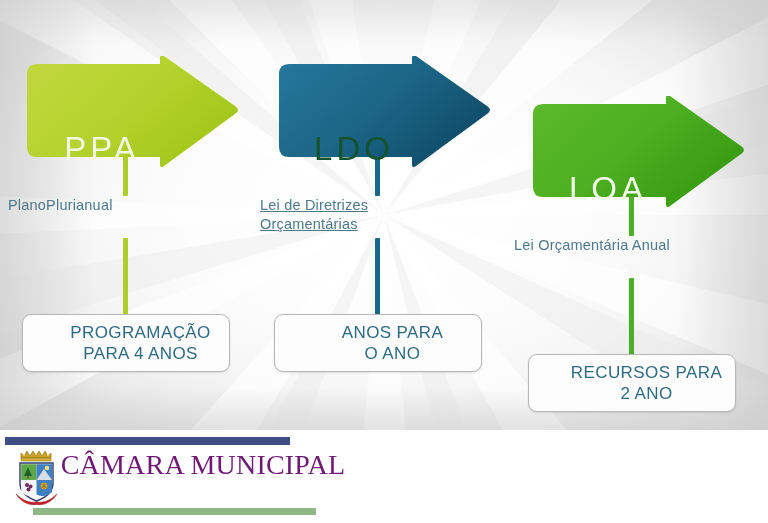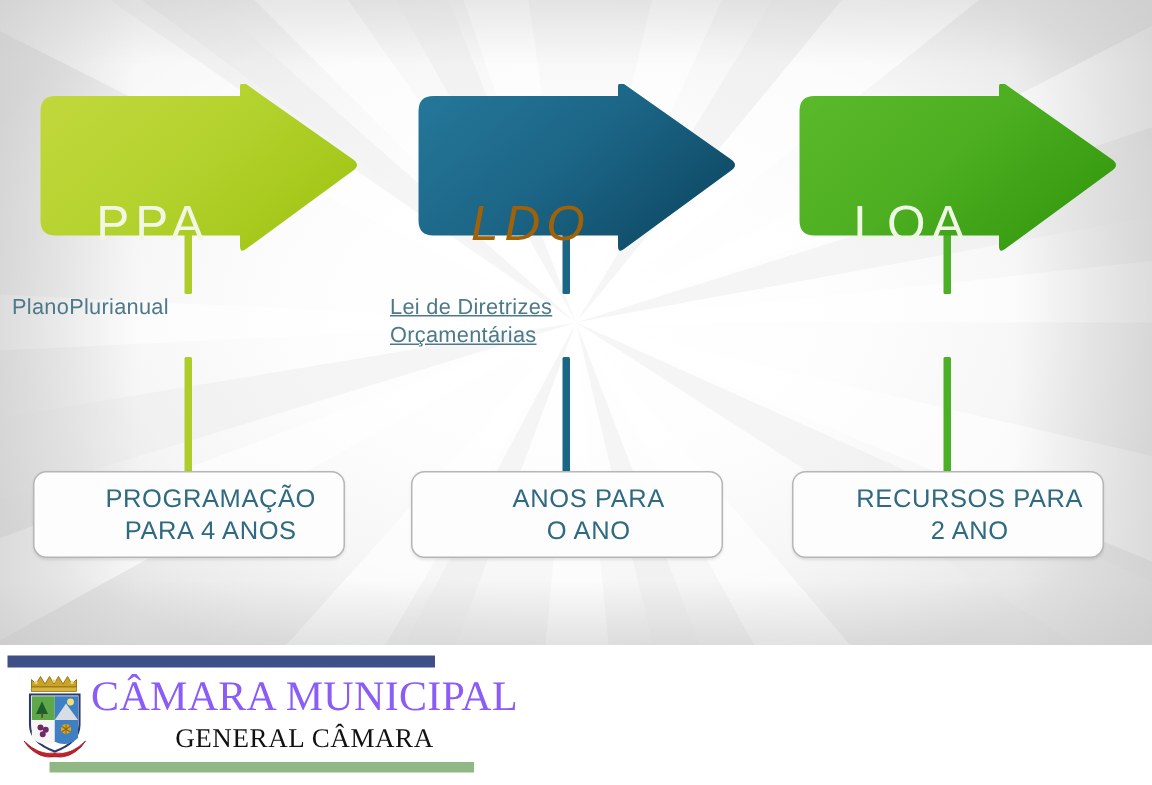--- a/index.html
+++ b/index.html
@@ -48,21 +48,21 @@
 
   
   .column {
     position: absolute;
     top: 0;
     width: 256px;
     height: 430px;
   }
   .col-0 { left: 0px; }
   .col-1 { left: 252px; }
-  .col-2 { left: 506px; }
+  .col-2 { left: 506px; margin-top: 40px; }
 
   
   .arrow-wrap {
     position: absolute;
     left: 17px;
     top: 56px;
     width: 224px;
     height: 116px;
   }
   .arrow-svg { display: block; }
@@ -71,21 +71,21 @@
     left: 0;
     top: 74px;
     width: 170px;
     text-align: center;
     font-size: 33px;
     font-weight: 400;
     letter-spacing: 4px;
     color: #f2f7e3;
     pointer-events: none;
   }
-  .col-1 .arrow-label { color: #a16207; font-style: italic; }
+  .col-1 .arrow-label { color: #14532d; }
   .col-2 .arrow-label { color: #eef8e4; }
 
   
   .stem {
     position: absolute;
     width: 5px;
     border-radius: 1px;
   }
   .stem-top   { left: 123px; top: 150px;  height: 46px; }
   .stem-bot   { left: 123px; top: 238px;  height: 78px; }
@@ -165,21 +165,21 @@
     position: absolute;
     left: 58px;
     top: 19px;
     width: 290px;
     text-align: center;
   }
   .footer-title {
     font-family: "Liberation Serif", serif;
     font-size: 28px;
     line-height: 32px;
-    color: #8b5cf6;
+    color: #701a75;
     letter-spacing: 0.2px;
   }
   .footer-sub {
     font-family: "Liberation Serif", serif;
     font-size: 18px;
     line-height: 22px;
     color: #111111;
     letter-spacing: 0.4px;
   }
 </style>
@@ -321,20 +321,21 @@
                  L 147,110
                  Q 143,113 143,108
                  L 143,101
                  L 20,101
                  Q 10,101 10,91
                  Z" fill="url(#gradLOA)"></path>
       </svg>
       <div class="arrow-label">LOA</div>
     </div>
 
+    <div class="caption">Lei Orçamentária Anual</div>
 
     <div class="box">
       <div class="box-text">RECURSOS PARA
 2 ANO</div>
     </div>
   </div>
 
   <div class="footer">
     <div class="footer-bar-top"></div>
 
@@ -363,19 +364,18 @@
 
       <path d="M23.5,33 L39,33 L39,45 Q32,51.5 23.5,47.5 Z" fill="#3f7fc4"></path>
       <circle cx="31" cy="39" r="3.4" fill="#d9a52b"></circle>
       <path d="M31,35.6 L31,42.4 M28.2,37.2 L33.8,41 M33.8,37.2 L28.2,41" stroke="#8a6d12" stroke-width="0.7"></path>
 
       <path d="M3,47 Q13,57 23.5,55 Q34,57 44,47 L41,51 Q33,59 23.5,57.5 Q14,59 6,51 Z" fill="#c8202b" stroke="#8f1119" stroke-width="0.5"></path>
     </svg>
 
     <div class="footer-text">
       <div class="footer-title">CÂMARA MUNICIPAL</div>
-      <div class="footer-sub">GENERAL CÂMARA</div>
     </div>
 
     <div class="footer-bar-bottom"></div>
   </div>
 
 </div>
 
 </body></html>

